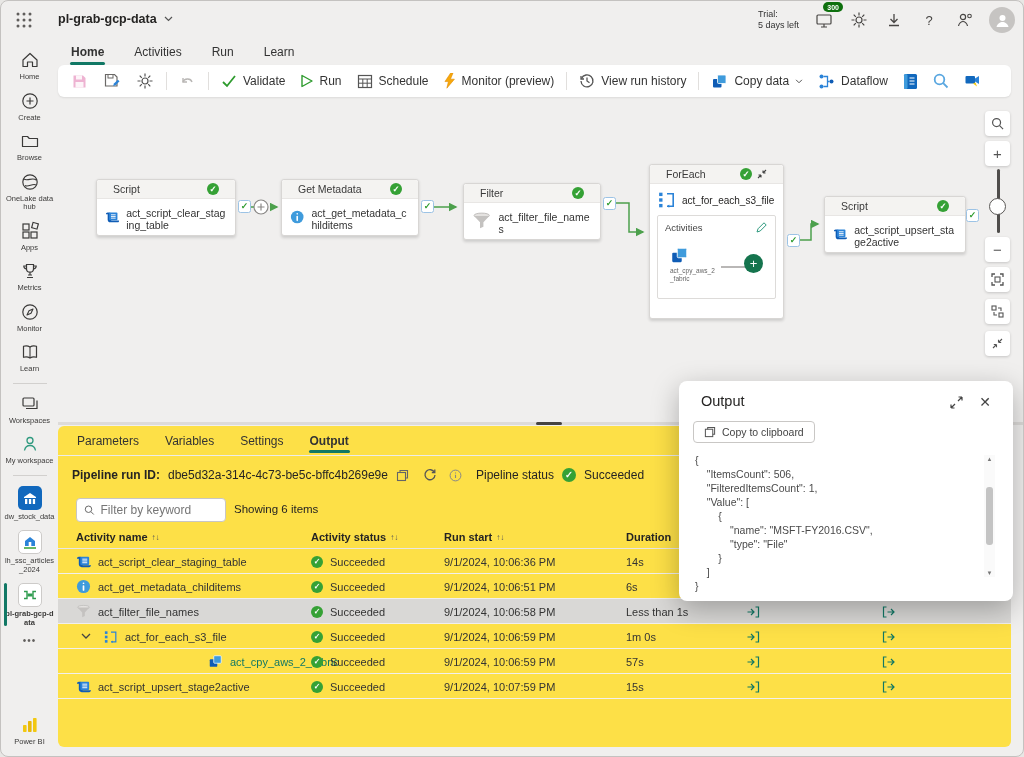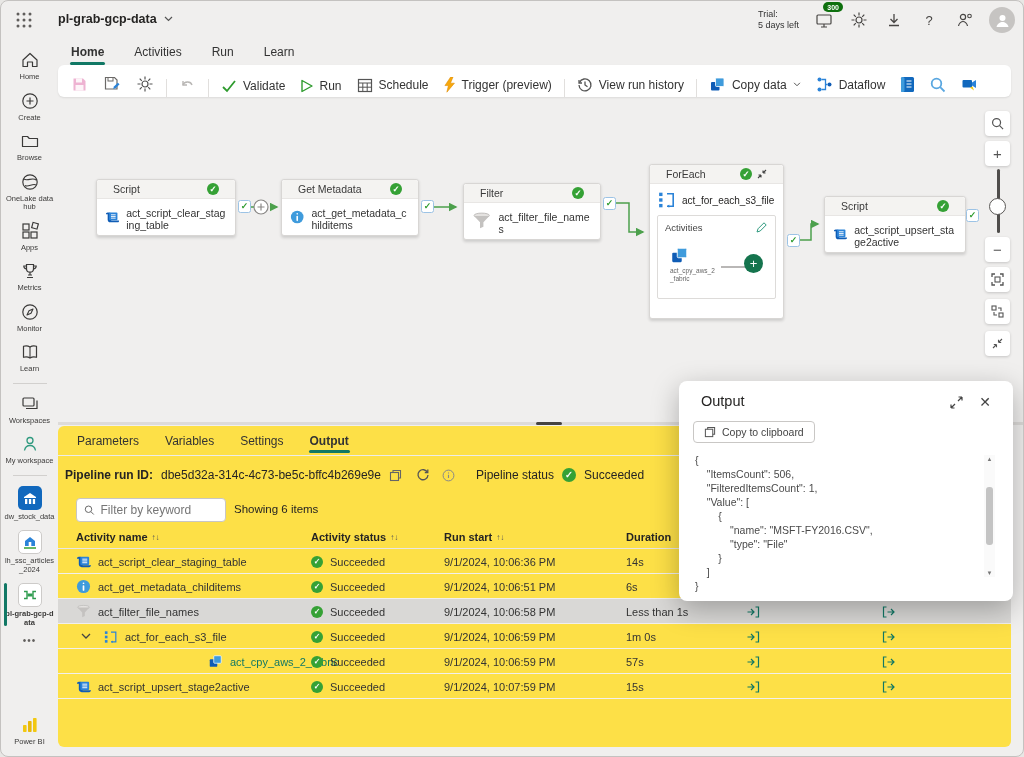--- a/index.html
+++ b/index.html
@@ -33,21 +33,21 @@
   .dots3{font-size:10px;letter-spacing:1px;color:#605e5c;padding:4px 0}
   .rail-spacer{flex:1}
 
   
   .tabrow{position:absolute;left:57px;top:38px;height:26px;display:flex;align-items:center;gap:28px;padding-left:12px;font-size:12px;color:#333}
   .mtab{position:relative;padding:3px 1px;cursor:pointer}
   .mtab.active{font-weight:bold}
   .mtab.active::after{content:"";position:absolute;left:0;right:0;bottom:-3px;height:3px;background:#117865;border-radius:2px}
 
   
-  .toolbar{position:absolute;left:57px;top:64px;width:953px;height:32px;background:#fff;border-radius:6px;box-shadow:0 1px 2px rgba(0,0,0,.09);display:flex;align-items:flex-end;padding:0 10px;gap:9px;font-size:12px;color:#333;white-space:nowrap}
+  .toolbar{position:absolute;left:57px;top:64px;width:953px;height:32px;background:#fff;border-radius:6px;box-shadow:0 1px 2px rgba(0,0,0,.09);display:flex;align-items:center;padding:0 10px;gap:9px;font-size:12px;color:#333;white-space:nowrap}
   .tbtn{display:flex;align-items:center;gap:6px;padding:4px 3px;border-radius:4px;cursor:pointer}
   .tsep{width:1px;height:18px;background:#e1dfdd}
 
   
   .canvas{position:absolute;left:57px;top:96px;width:967px;height:325px}
   .connectors{position:absolute;left:0;top:0}
   .node{position:absolute;background:#fff;border:1px solid #d8d6d4;border-radius:3px;box-shadow:0 1.5px 3px rgba(0,0,0,.14);font-size:10.5px}
   .node-h{height:19px;background:#f4f3f1;border-bottom:1px solid #e8e6e4;display:flex;align-items:center;justify-content:space-between;padding:0 16px;border-radius:3px 3px 0 0;color:#3a3a3a}
   .node-h .hl{display:flex;align-items:center;gap:5px}
   .ckbadge{width:12px;height:12px;border-radius:50%;background:#35a135;color:#fff;font-size:8.5px;line-height:12px;text-align:center;font-weight:bold}
@@ -70,21 +70,21 @@
   
   .divider{position:absolute;left:57px;right:0;top:421px;height:3px;background:#dddbd9}
   .divider .handle{position:absolute;left:478px;top:0;width:26px;height:3px;background:#454341;border-radius:2px;cursor:row-resize}
 
   
   .panel{position:absolute;left:57px;top:425px;width:953px;height:321px;background:#fde047;border-radius:6px}
   .ptabs{display:flex;gap:24px;padding:0 18px;height:30px;align-items:center;border-bottom:1px solid #ececea;font-size:12px;color:#333}
   .ptab{position:relative;padding:4px 1px;cursor:pointer}
   .ptab.active{font-weight:bold}
   .ptab.active::after{content:"";position:absolute;left:0;right:0;bottom:-1px;height:3px;background:#117865;border-radius:2px}
-  .runrow{position:absolute;left:7px;top:42px;display:flex;align-items:center;gap:8px;font-size:12px}
+  .runrow{position:absolute;left:14px;top:42px;display:flex;align-items:center;gap:8px;font-size:12px}
   .runrow .b{font-weight:bold}
   .statusgrp{position:absolute;left:418px;top:42px;display:flex;align-items:flex-end;gap:8px;font-size:12px}
   .gck{width:14px;height:14px;border-radius:50%;background:#35a135;color:#fff;font-size:9.5px;line-height:14px;text-align:center;font-weight:bold}
   .filterbox{position:absolute;left:18px;top:72px;width:150px;height:24px;border:1px solid #c8c6c4;border-radius:4px;display:flex;align-items:center;gap:6px;padding:0 7px;background:#fff}
   .filterbox input{border:none;outline:none;font-size:12px;width:100%;background:transparent;color:#333;font-family:Liberation Sans, sans-serif}
   .showing{position:absolute;left:176px;top:77px;font-size:11.5px;color:#252423}
   .thead{position:absolute;left:0;right:0;top:99px;height:24px;border-bottom:1px solid #e8e6e4;font-size:11px;font-weight:bold}
   .th{position:absolute;top:0;height:24px;display:flex;align-items:center;gap:4px}
   .sort{font-size:8px;color:#555;font-weight:normal}
   .trow{position:absolute;left:0;right:0;height:25px;border-bottom:1px solid #f1efed;font-size:11px;color:#333}
@@ -338,21 +338,21 @@
       <svg width="16" height="16" viewBox="0 0 16 16">
           <rect x="1.5" y="2.5" width="13" height="12" stroke="#555" stroke-width="1.2" fill="none"></rect>
           <path d="M1.5 6h13M5.8 6v8.5M10.2 6v8.5M1.5 10.2h13" stroke="#555" stroke-width="1"></path>
         </svg>
       <span>Schedule</span>
     </div>
     <div class="tbtn">
       <svg width="12" height="16" viewBox="0 0 12 16">
           <path d="M7 0L1 9h3.6L3 16l8-9.5H6.8L9.5 0z" transform="scale(.95)" fill="#f7a80c" stroke="#e08a00" stroke-width=".6"></path>
         </svg>
-      <span>Trigger (preview)</span>
+      <span>Monitor (preview)</span>
     </div>
     <div class="tsep"></div>
     <div class="tbtn">
       <svg width="16" height="16" viewBox="0 0 16 16">
           <path d="M2.5 5.5A6 6 0 1 1 2 8" stroke="#555" stroke-width="1.3" fill="none"></path>
           <path d="M2 3v3h3" stroke="#555" stroke-width="1.3" fill="none"></path>
           <path d="M8 4.5V8l2.5 1.8" stroke="#555" stroke-width="1.3" fill="none"></path>
         </svg>
       <span>View run history</span>
     </div>

